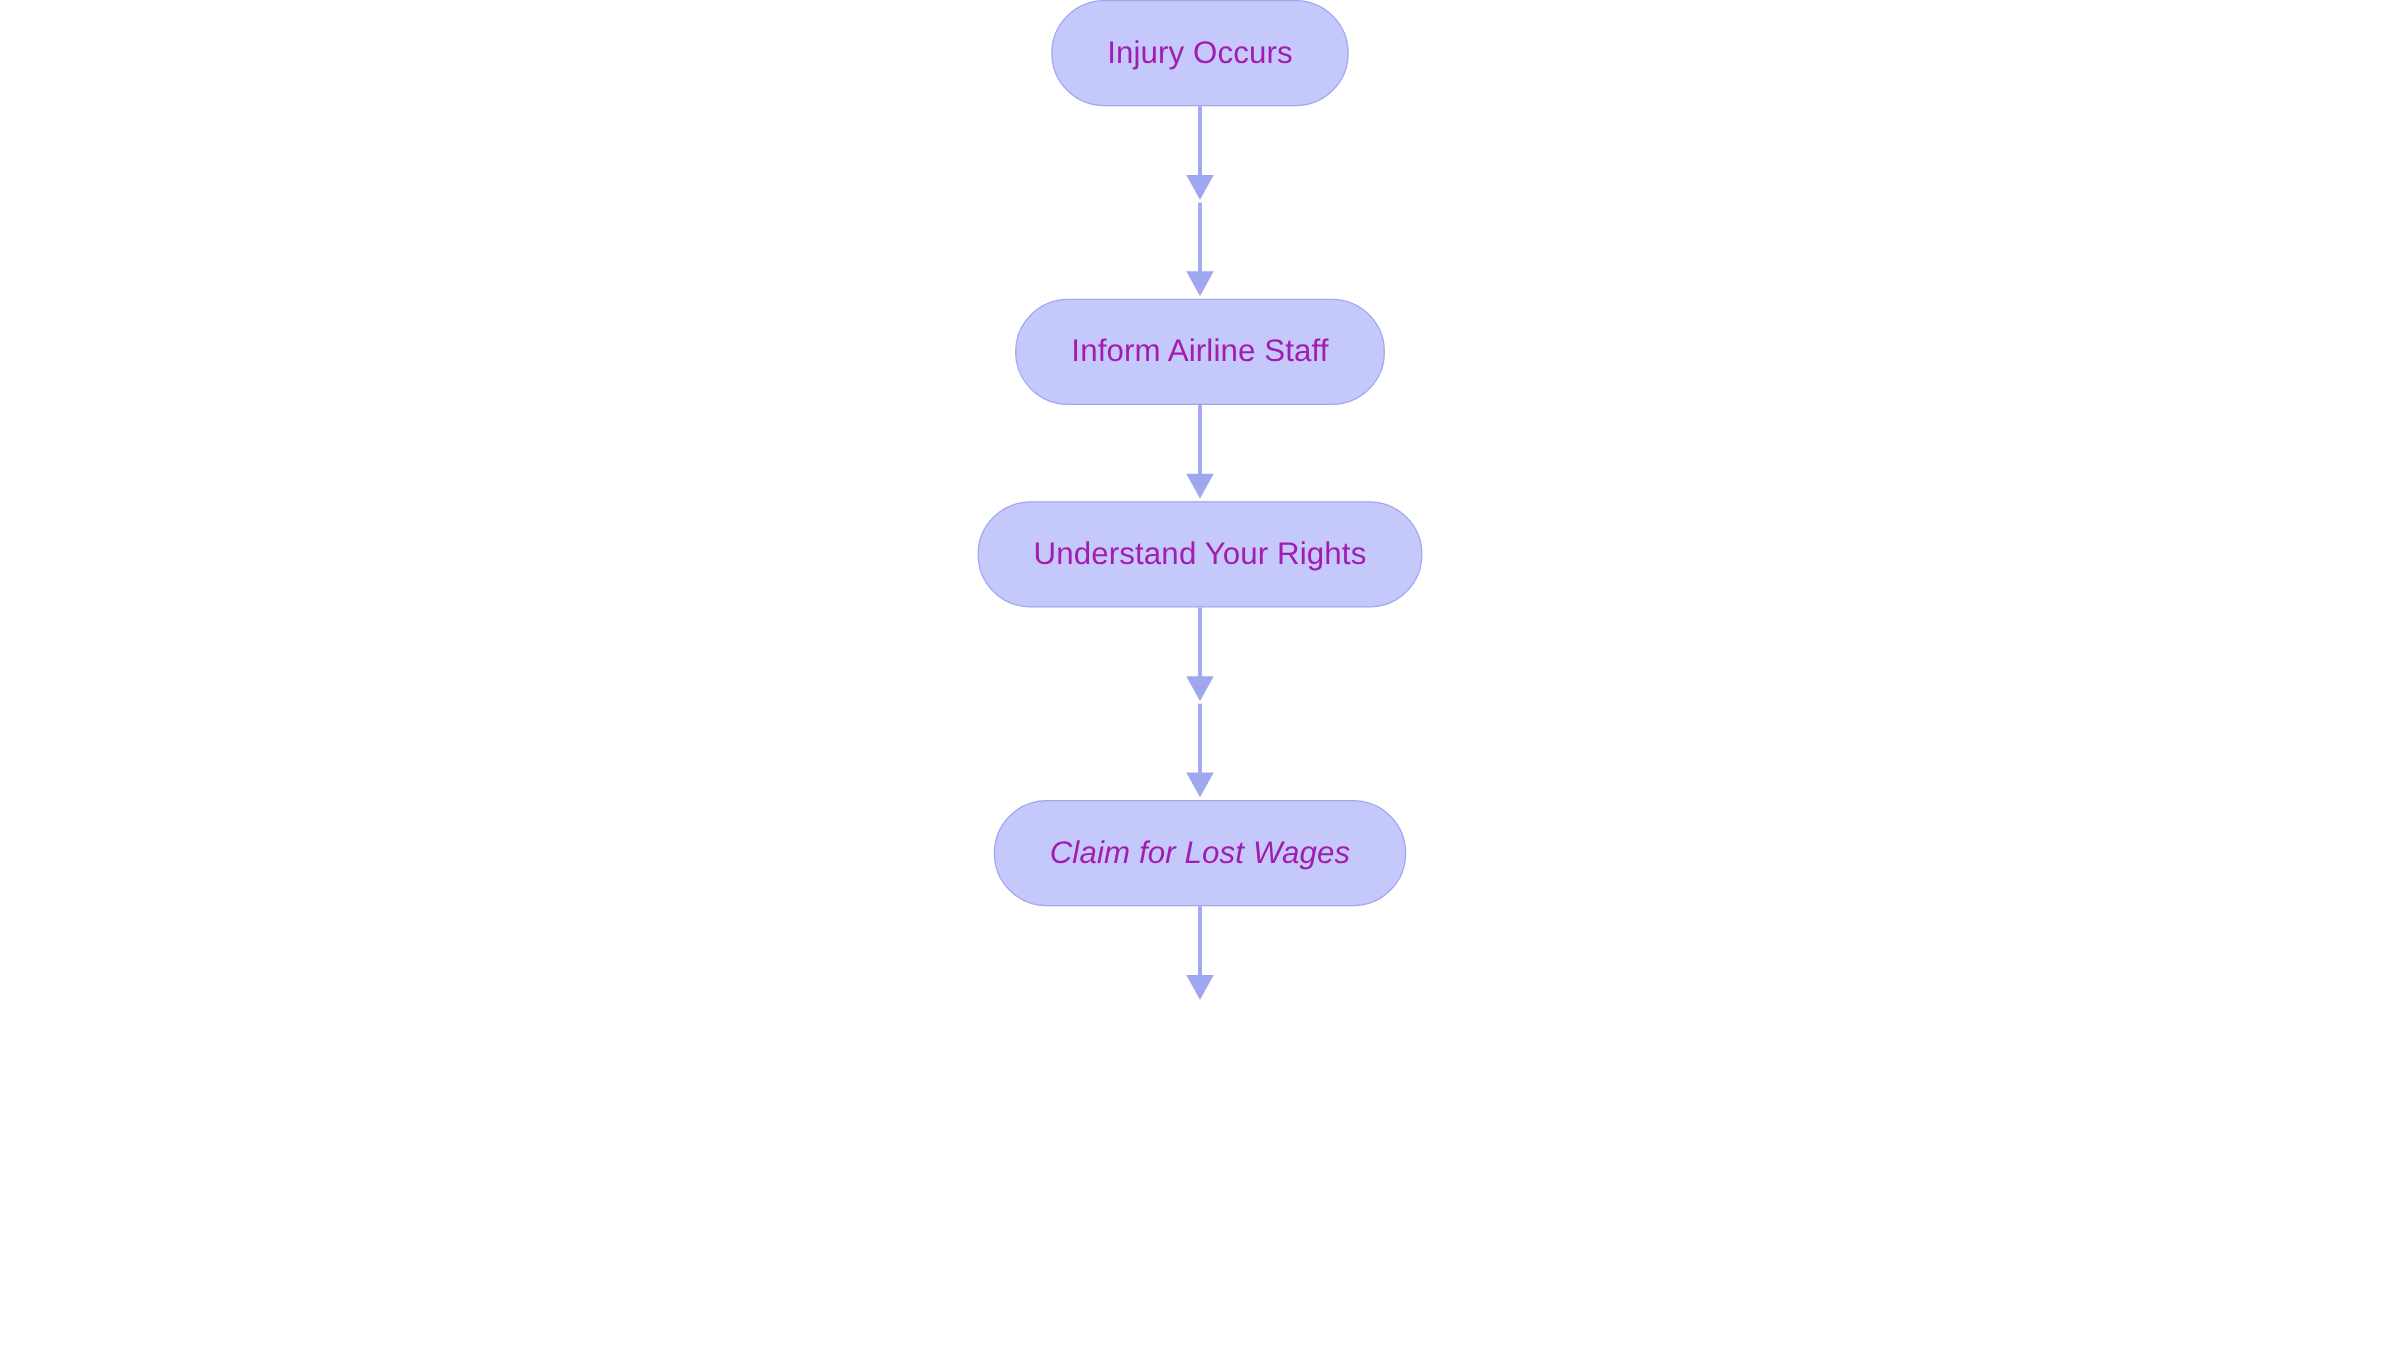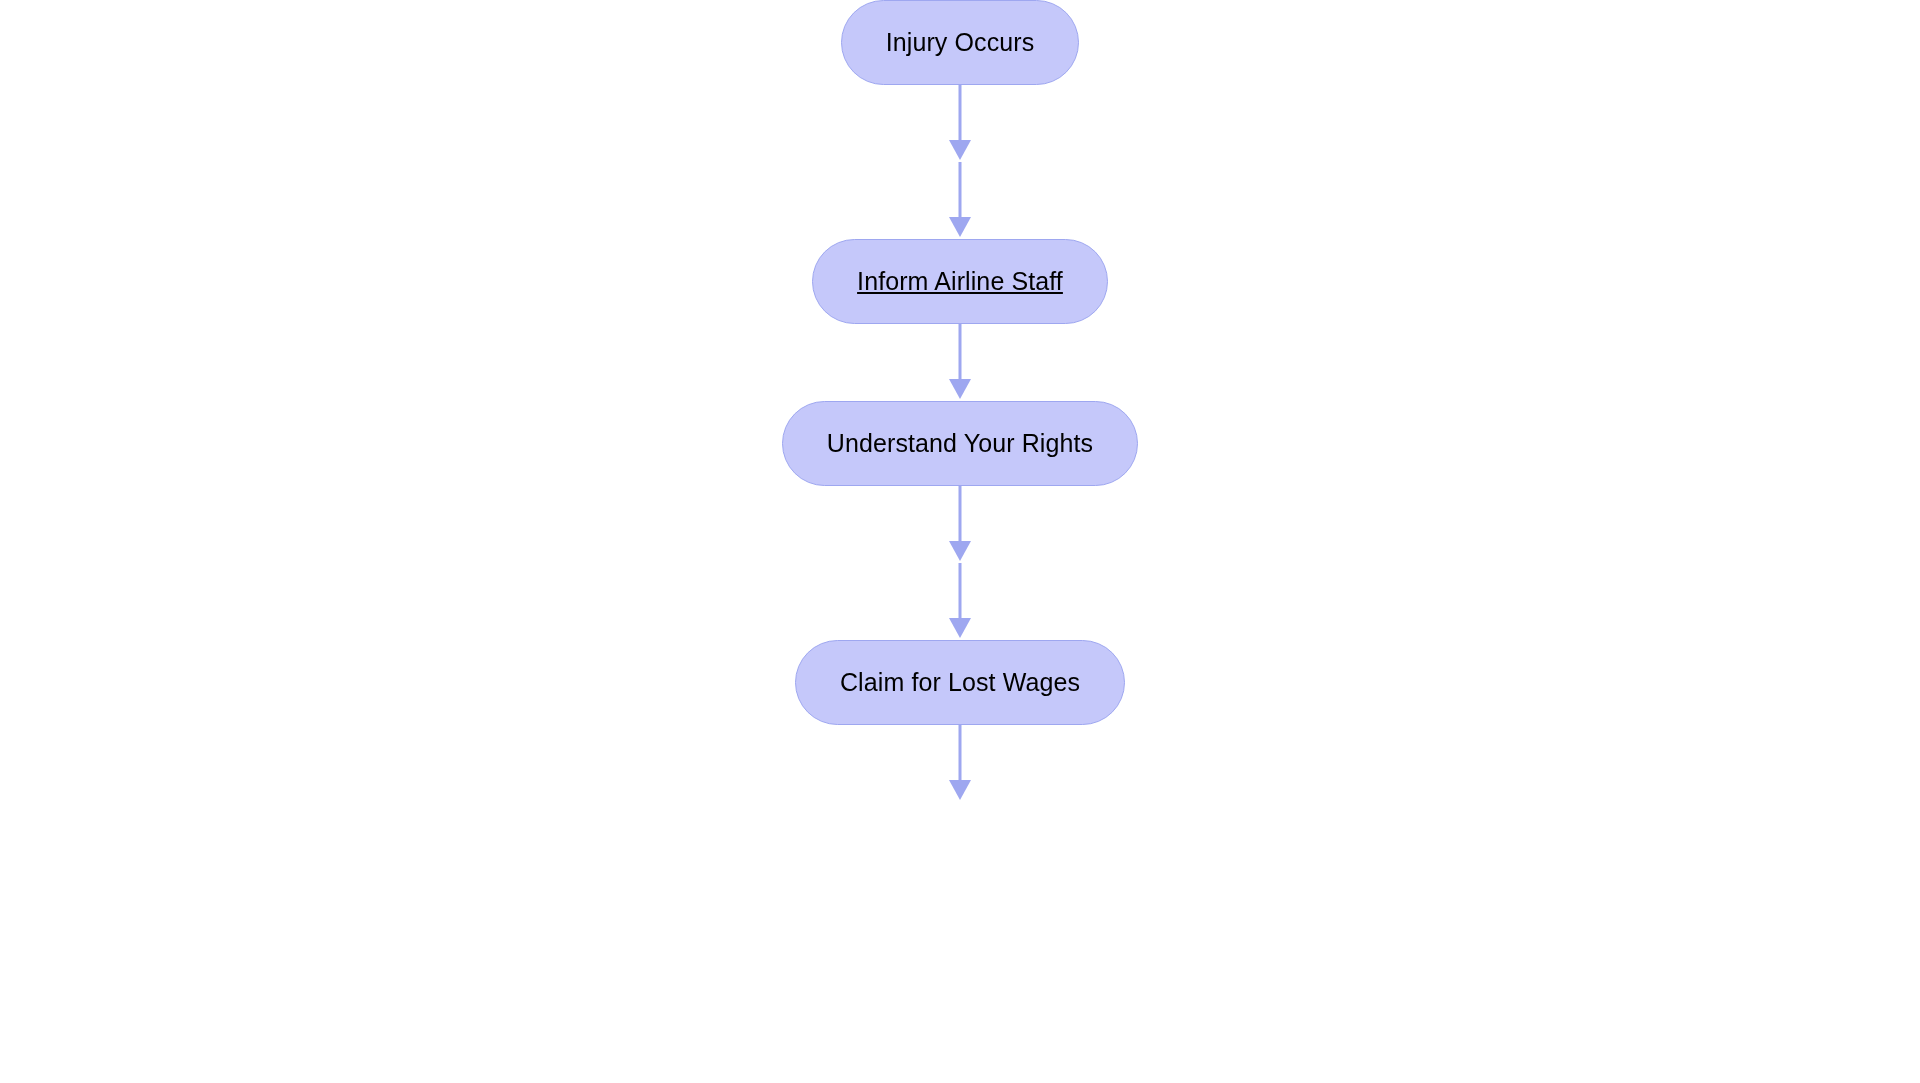--- a/index.html
+++ b/index.html
@@ -32,21 +32,21 @@
     align-items: center;
     justify-content: flex-start;
   }
 
   .flow-node {
     box-sizing: border-box;
     height: 85px;
     border-radius: 48px;
     background: #c5c8fa;
     border: 1.6px solid #9ea7f0;
-    color: #000000;
+    color: #a21caf;
     display: flex;
     align-items: center;
     justify-content: center;
     font-size: 25px;
     font-weight: 400;
     letter-spacing: 0.1px;
     white-space: nowrap;
     padding: 0 44px;
     user-select: none;
   }
@@ -78,24 +78,24 @@
     width: 0;
     height: 0;
     border-left: 11px solid transparent;
     border-right: 11px solid transparent;
     border-top: 20px solid #9ea7f0;
   }
 
   
   .w-1 { min-width: 196px; }
   .w-2 { min-width: 218px; }
-  .w-3 { min-width: 244px; text-decoration: underline; }
+  .w-3 { min-width: 244px; }
   .w-4 { min-width: 292px; }
   .w-5 { min-width: 460px; }
-  .w-6 { min-width: 264px; }
+  .w-6 { min-width: 264px; font-style: italic; }
   .w-7 { min-width: 456px; }
 </style>
 </head>
 <body>
 
 <div id="flowchart-canvas">
   <div class="flow-column">
 
     <div class="flow-node w-1">Injury Occurs</div>
 

